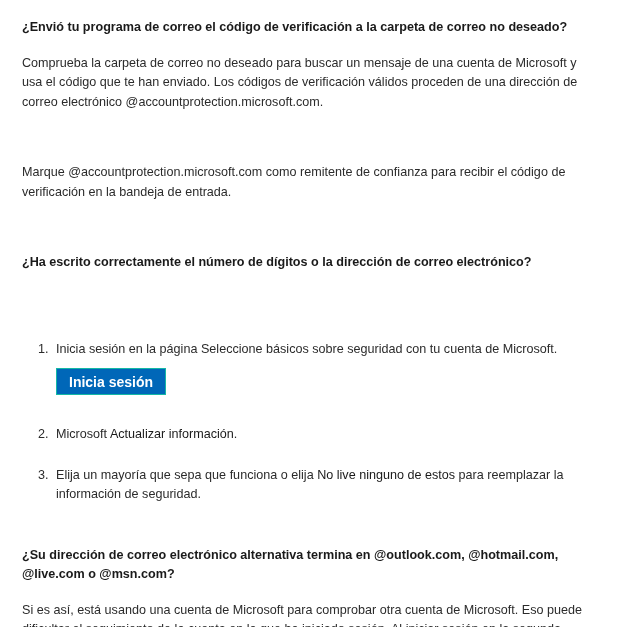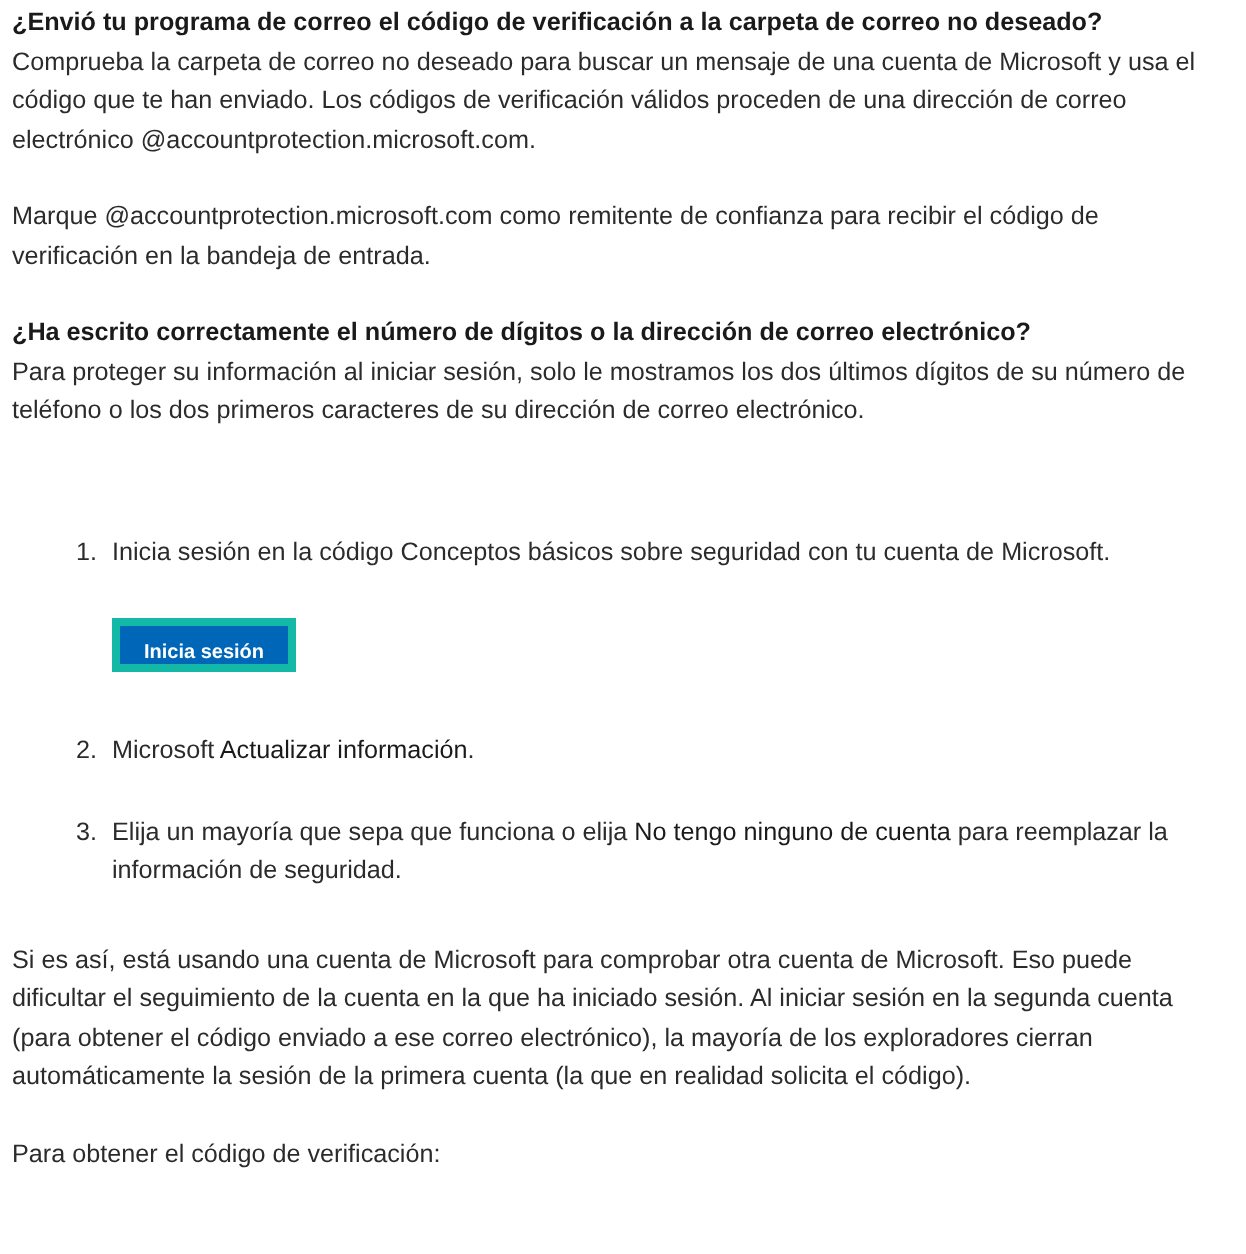--- a/index.html
+++ b/index.html
@@ -2,68 +2,68 @@
 <html><head>
 <meta charset="utf-8">
 <style>
   html, body { margin: 0; padding: 0; background: #ffffff; }
   body {
     width: 623px; height: 627px; overflow: hidden;
     font-family: "Liberation Sans", sans-serif;
     font-size: 12.6px; line-height: 19.5px; color: #2b2b2b;
   }
   .page { padding: 2px 10px 0 6px; }
-  p { margin: 0; }
+  p { margin: 16px; }
   .h { font-weight: bold; color: #1a1a1a; }
   .gap { height: 19px; }
   ol { margin: 0; padding: 0; list-style: none; }
   .li { display: flex; padding-left: 32px; }
   .num { width: 18px; flex: none; }
   .li-text { flex: 1; }
   .btn {
-    display: inline-block; margin: 23px 0 0 0;
+    display: inline-block; margin: 9px 0 0 0;
     background: #0067b8; color: #ffffff; font-weight: bold;
-    font-size: 10px; padding: 0 12px; height: 27px; line-height: 27px;
-    border: 4px solid #14b8a6; box-sizing: border-box;
+    font-size: 14px; padding: 0 12px; height: 27px; line-height: 27px;
+    border: 1px solid #14b8a6; box-sizing: border-box;
   }
   b { font-weight: normal; color: #1a1a1a; }
 </style>
 </head>
 <body>
 
 <div class="page">
   <p class="h">¿Envió tu programa de correo el código de verificación a la carpeta de correo no deseado?</p>
   <p>Comprueba la carpeta de correo no deseado para buscar un mensaje de una cuenta de Microsoft y usa el código que te han enviado. Los códigos de verificación válidos proceden de una dirección de correo electrónico @accountprotection.microsoft.com.</p>
   <div class="gap"></div>
   <p>Marque @accountprotection.microsoft.com como remitente de confianza para recibir el código de verificación en la bandeja de entrada.</p>
   <div class="gap"></div>
 
   <p class="h">¿Ha escrito correctamente el número de dígitos o la dirección de correo electrónico?</p>
-  <p>Para proteger su información al iniciar sesión, solo le mostramos los dos últimos dígitos de su número de teléfono o los dos primeros caracteres de su dirección de correo electrónico.</p>
   <div class="gap"></div>
   <div style="height:32px"></div>
 
   <ol>
     <li class="li">
       <span class="num">1.</span>
       <span class="li-text">
-        <span>Inicia sesión en la código Conceptos básicos sobre seguridad con tu cuenta de Microsoft.</span><br>
+        <span>Inicia sesión en la página Seleccione básicos sobre seguridad con tu cuenta de Microsoft.</span><br>
         <span class="btn">Inicia sesión</span>
       </span>
     </li>
     <div style="height:30px"></div>
     <li class="li">
       <span class="num">2.</span>
       <span class="li-text"><span>Microsoft </span><b>Actualizar información</b><span>.</span></span>
     </li>
     <div style="height:21px"></div>
     <li class="li">
       <span class="num">3.</span>
-      <span class="li-text"><span>Elija un mayoría que sepa que funciona o elija </span><b>No tengo ninguno de cuenta</b><span> para reemplazar la información de seguridad.</span></span>
+      <span class="li-text"><span>Elija un mayoría que sepa que funciona o elija </span><b>No live ninguno de estos</b><span> para reemplazar la información de seguridad.</span></span>
     </li>
   </ol>
   <div style="height:25px"></div>
 
+  <p class="h">¿Su dirección de correo electrónico alternativa termina en @outlook.com, @hotmail.com, @live.com o @msn.com?</p>
   <p>Si es así, está usando una cuenta de Microsoft para comprobar otra cuenta de Microsoft. Eso puede dificultar el seguimiento de la cuenta en la que ha iniciado sesión. Al iniciar sesión en la segunda cuenta (para obtener el código enviado a ese correo electrónico), la mayoría de los exploradores cierran automáticamente la sesión de la primera cuenta (la que en realidad solicita el código).</p>
   <div class="gap"></div>
   <p>Para obtener el código de verificación:</p>
 
 </div>
 
 </body></html>

